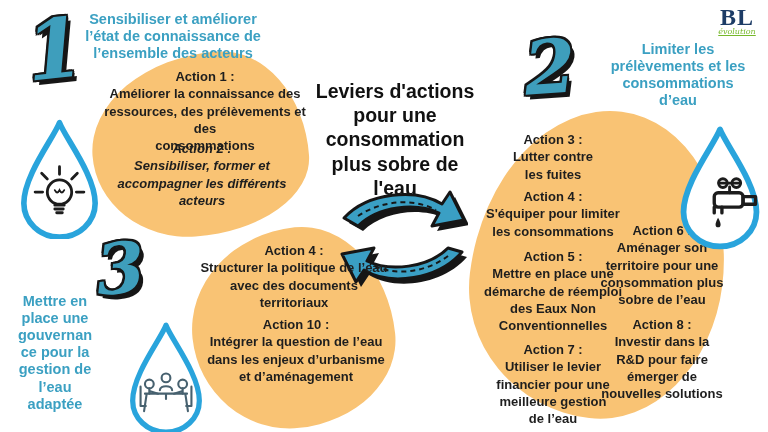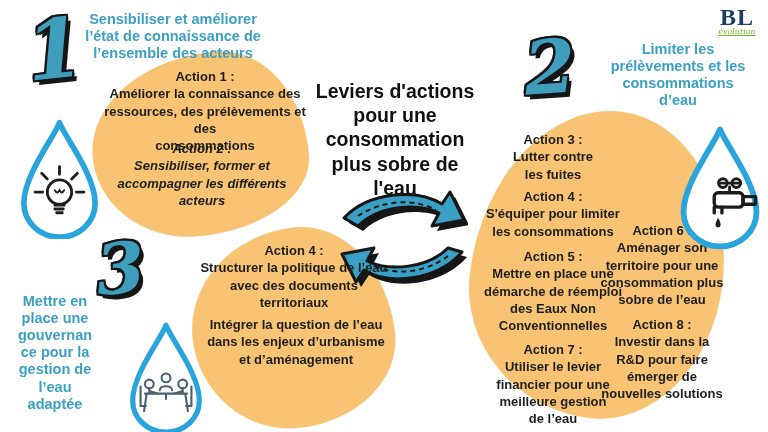--- a/index.html
+++ b/index.html
@@ -154,20 +154,21 @@
 nouvelles solutions</span>
   </div>
 
   <div class="action a9">
     <span class="t">Action 4 :</span>
     <span class="b">Structurer la politique de l’eau
 avec des documents
 territoriaux</span>
   </div>
   <div class="action a10">
+    <span class="t">Action 10 :</span>
     <span class="b">Intégrer la question de l’eau
 dans les enjeux d’urbanisme
 et d’aménagement</span>
   </div>
 
   <svg class="dropsvg drop1" viewBox="0 0 100 130">
     <path d="M50 6 C 44 22 12 62 12 92 a 38 36 0 0 0 76 0 C 88 62 56 22 50 6 Z" fill="#ffffff" stroke="#29a4dc" stroke-width="6" stroke-linejoin="round"></path>
     <g stroke="#1c1c1c" fill="none" stroke-linecap="round">
       <circle cx="50" cy="80" r="13" stroke-width="3"></circle>
       <path d="M45 78 q 2.5 5 5 0 q 2.5 5 5 0" stroke-width="2"></path>

